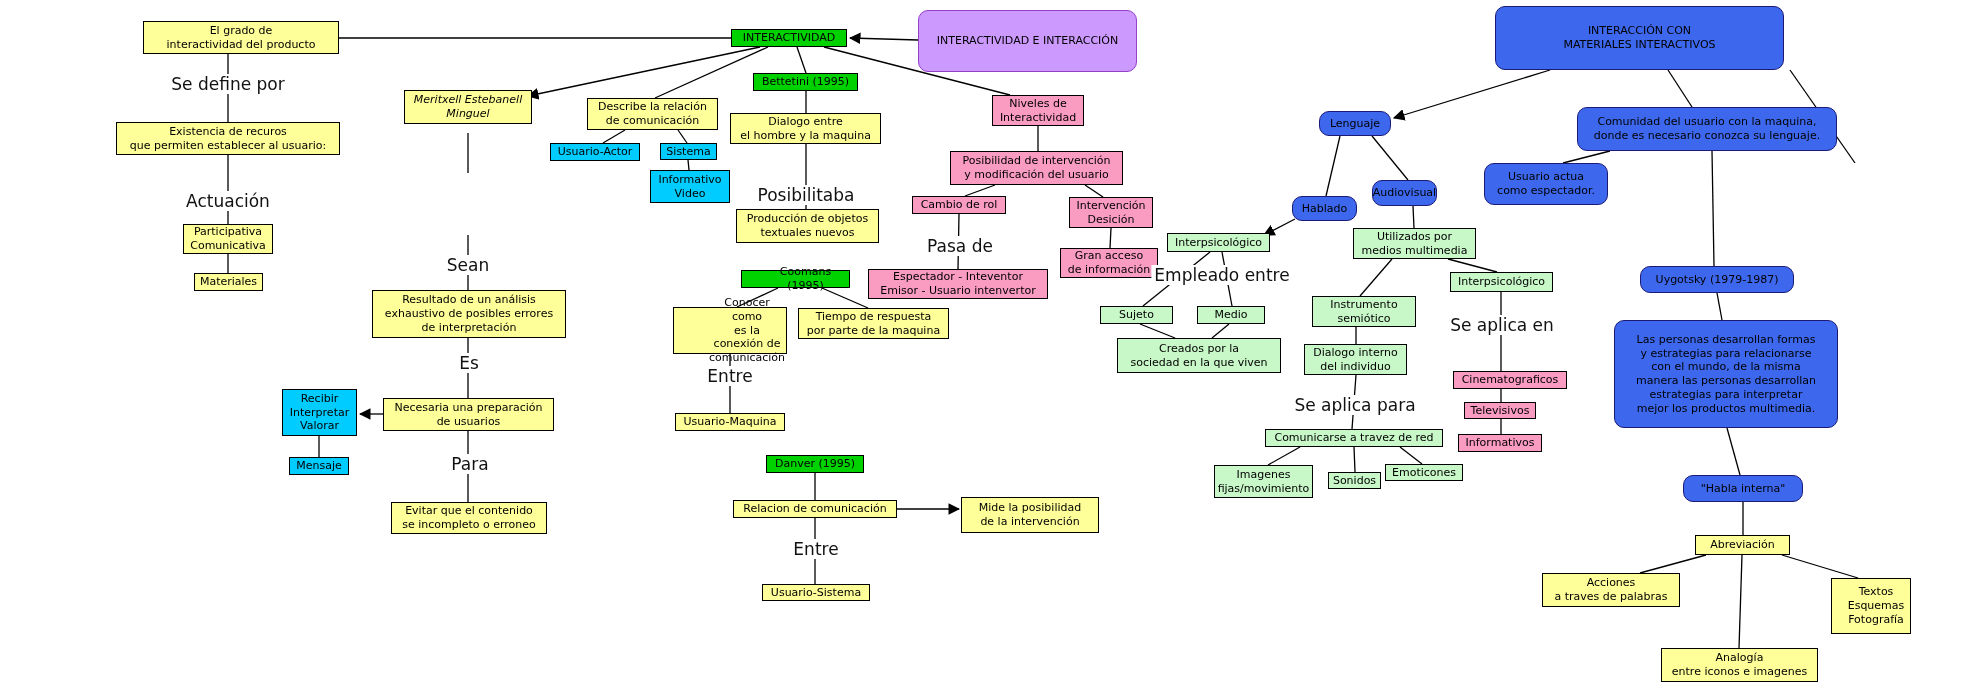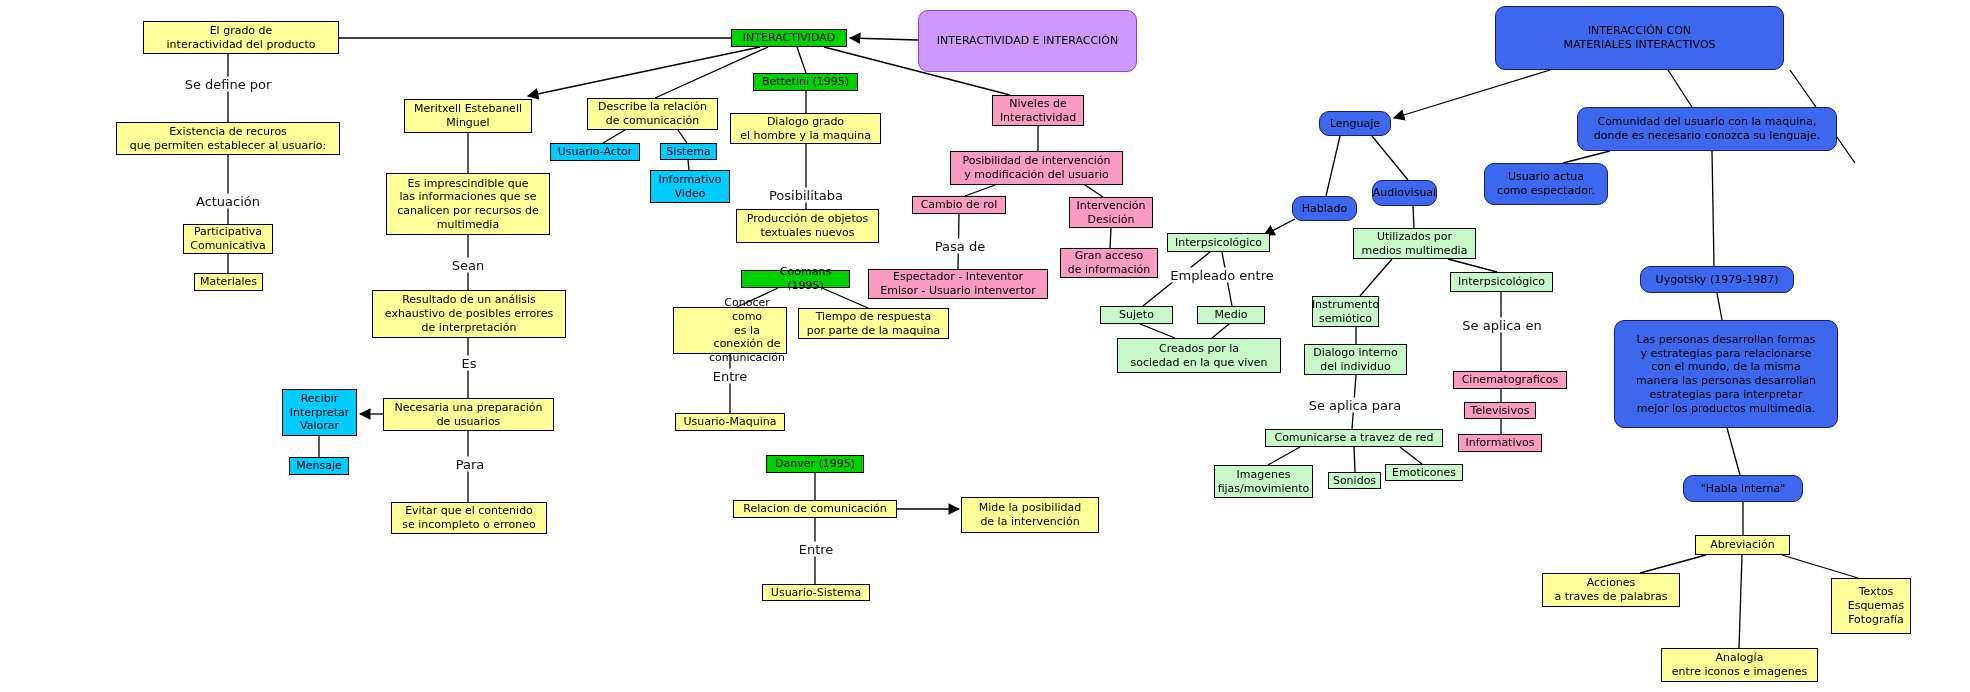--- a/index.html
+++ b/index.html
@@ -11,21 +11,21 @@
         border:1px solid #000;padding:1px 2px;}
   .c-yellow{background:#FFFF99;}
   .c-green{background:#00D200;}
   .c-cyan{background:#00CCFF;}
   .c-pink{background:#FA9BC1;}
   .c-lightgreen{background:#C8F7C8;}
   .c-blue{background:#3D68EE;border:1px solid #1b1b77;}
   .c-purple{background:#CC99FF;border:1px solid #9440c9;}
   .rounded{border-radius:10px;}
   .link-label{position:absolute;z-index:3;transform:translate(-50%,-50%);white-space:nowrap;
-        font-size:13px;color:#111;background:#fff;padding:0 3px;}
+        font-size:17px;color:#111;background:#fff;padding:0 3px;}
 </style>
 </head>
 <body>
 
 <div id="canvas">
   <svg id="edge-layer" xmlns="http://www.w3.org/2000/svg" viewBox="0 0 1970 692">
     <defs>
       <marker id="arrow" viewBox="0 0 10 10" refX="9" refY="5" markerWidth="9" markerHeight="9" orient="auto-start-reverse">
         <path d="M0,0 L10,5 L0,10 z" fill="#000"></path>
       </marker>
@@ -95,43 +95,39 @@
 interactividad del producto</div>
     <div class="node c-yellow" style="left: 116px; top: 122px; width: 224px; height: 33px;">Existencia de recuros
 que permiten establecer al usuario:</div>
     <div class="node c-yellow" style="left: 183px; top: 224px; width: 90px; height: 30px;">Participativa
 Comunicativa</div>
     <div class="node c-yellow" style="left: 194px; top: 273px; width: 69px; height: 18px;">Materiales</div>
     <div class="node c-cyan" style="left: 282px; top: 389px; width: 75px; height: 47px;">Recibir
 Interpretar
 Valorar</div>
     <div class="node c-cyan" style="left: 289px; top: 457px; width: 60px; height: 18px;">Mensaje</div>
-    <div class="node c-yellow" style="left: 404px; top: 99px; width: 128px; height: 34px;">Meritxell Estebanell
+    <div class="node c-yellow" style="left: 404px; top: 90px; width: 128px; height: 34px; font-style: italic;">Meritxell Estebanell
 Minguel</div>
-    <div class="node c-yellow" style="left: 386px; top: 173px; width: 164px; height: 62px;">Es imprescindible que
-las informaciones que se
-canalicen por recursos de
-multimedia</div>
     <div class="node c-yellow" style="left: 372px; top: 290px; width: 194px; height: 48px;">Resultado de un análisis
 exhaustivo de posibles errores
 de interpretación</div>
     <div class="node c-yellow" style="left: 383px; top: 398px; width: 171px; height: 33px;">Necesaria una preparación
 de usuarios</div>
     <div class="node c-yellow" style="left: 391px; top: 502px; width: 156px; height: 32px;">Evitar que el contenido
 se incompleto o erroneo</div>
     <div class="node c-green" style="left: 731px; top: 29px; width: 116px; height: 18px;">INTERACTIVIDAD</div>
     <div class="node c-purple rounded" style="left: 918px; top: 10px; width: 219px; height: 62px;">INTERACTIVIDAD E INTERACCIÓN</div>
     <div class="node c-green" style="left: 753px; top: 73px; width: 105px; height: 18px;">Bettetini (1995)</div>
     <div class="node c-yellow" style="left: 587px; top: 98px; width: 131px; height: 32px;">Describe la relación
 de comunicación</div>
     <div class="node c-cyan" style="left: 550px; top: 143px; width: 90px; height: 18px;">Usuario-Actor</div>
     <div class="node c-cyan" style="left: 660px; top: 143px; width: 57px; height: 17px;">Sistema</div>
     <div class="node c-cyan" style="left: 650px; top: 170px; width: 80px; height: 33px;">Informativo
 Video</div>
-    <div class="node c-yellow" style="left: 730px; top: 113px; width: 151px; height: 31px;">Dialogo grado
+    <div class="node c-yellow" style="left: 730px; top: 113px; width: 151px; height: 31px;">Dialogo entre
 el hombre y la maquina</div>
     <div class="node c-yellow" style="left: 736px; top: 209px; width: 143px; height: 34px;">Producción de objetos
 textuales nuevos</div>
     <div class="node c-green" style="left: 741px; top: 270px; width: 109px; height: 18px; padding-left: 22px;">Coomans (1995)</div>
     <div class="node c-yellow" style="left: 673px; top: 307px; width: 114px; height: 47px; padding-left: 36px;">Conocer como
 es la conexión de
 comunicación</div>
     <div class="node c-yellow" style="left: 798px; top: 308px; width: 151px; height: 31px;">Tiempo de respuesta
 por parte de la maquina</div>
     <div class="node c-yellow" style="left: 675px; top: 413px; width: 110px; height: 18px;">Usuario-Maquina</div>
@@ -155,21 +151,21 @@
     <div class="node c-lightgreen" style="left: 1100px; top: 306px; width: 73px; height: 18px;">Sujeto</div>
     <div class="node c-lightgreen" style="left: 1197px; top: 306px; width: 68px; height: 18px;">Medio</div>
     <div class="node c-lightgreen" style="left: 1117px; top: 338px; width: 164px; height: 35px;">Creados por la
 sociedad en la que viven</div>
     <div class="node c-blue rounded" style="left: 1319px; top: 111px; width: 72px; height: 25px;">Lenguaje</div>
     <div class="node c-blue rounded" style="left: 1292px; top: 196px; width: 65px; height: 25px;">Hablado</div>
     <div class="node c-blue rounded" style="left: 1372px; top: 180px; width: 65px; height: 26px;">Audiovisual</div>
     <div class="node c-lightgreen" style="left: 1353px; top: 228px; width: 123px; height: 31px;">Utilizados por
 medios multimedia</div>
     <div class="node c-lightgreen" style="left: 1450px; top: 272px; width: 103px; height: 20px;">Interpsicológico</div>
-    <div class="node c-lightgreen" style="left: 1312px; top: 296px; width: 67px; height: 31px;">Instrumento
+    <div class="node c-lightgreen" style="left: 1312px; top: 296px; width: 104px; height: 31px;">Instrumento
 semiótico</div>
     <div class="node c-lightgreen" style="left: 1304px; top: 344px; width: 103px; height: 31px;">Dialogo interno
 del individuo</div>
     <div class="node c-lightgreen" style="left: 1265px; top: 429px; width: 178px; height: 18px;">Comunicarse a travez de red</div>
     <div class="node c-lightgreen" style="left: 1214px; top: 465px; width: 99px; height: 33px;">Imagenes
 fijas/movimiento</div>
     <div class="node c-lightgreen" style="left: 1328px; top: 472px; width: 53px; height: 17px;">Sonidos</div>
     <div class="node c-lightgreen" style="left: 1385px; top: 464px; width: 78px; height: 17px;">Emoticones</div>
     <div class="node c-pink" style="left: 1445px; top: 371px; width: 114px; height: 18px; margin-left: 8px;">Cinematograficos</div>
     <div class="node c-pink" style="left: 1464px; top: 402px; width: 72px; height: 17px;">Televisivos</div>

